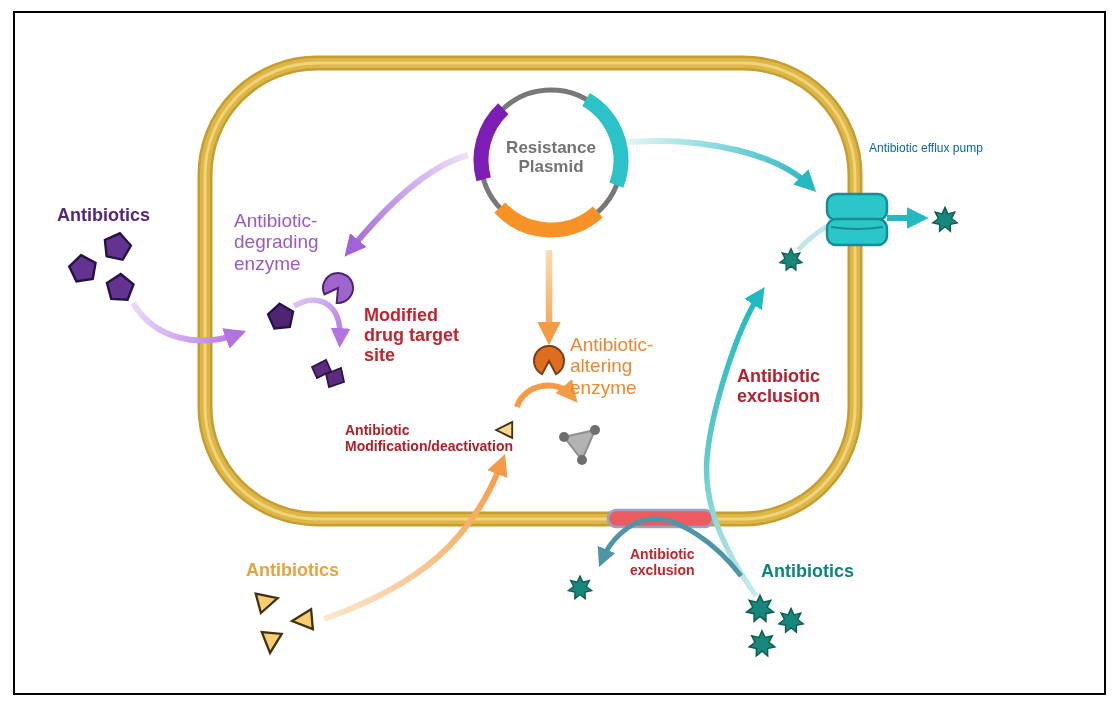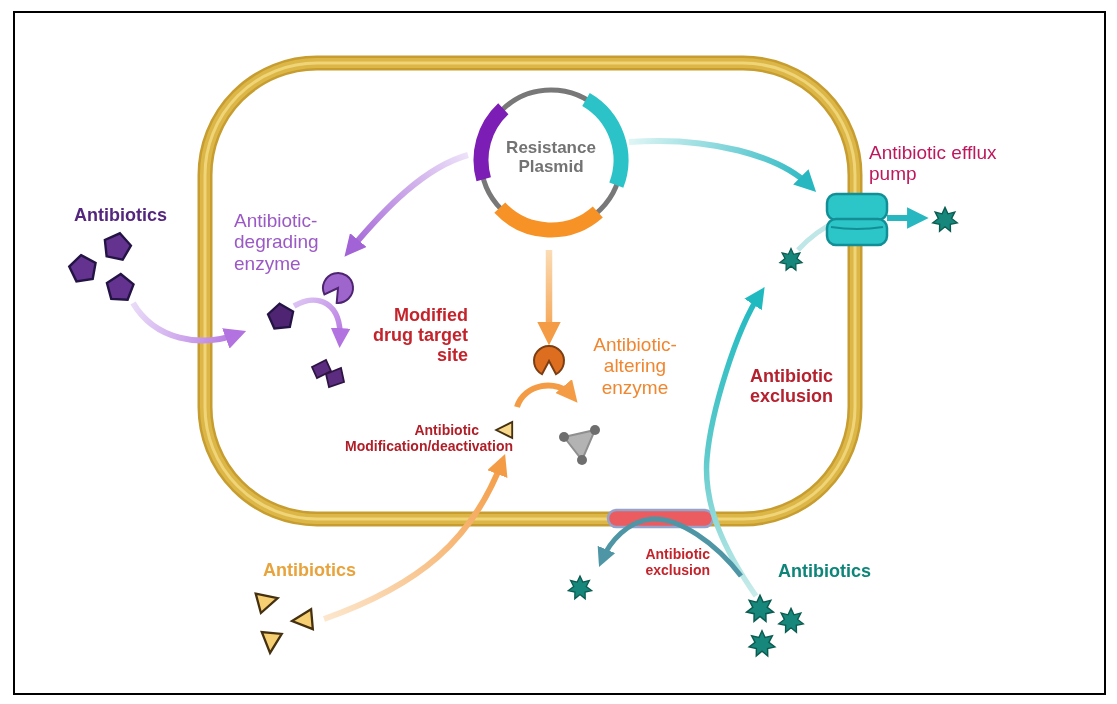--- a/index.html
+++ b/index.html
@@ -2,28 +2,28 @@
 <html><head>
 <meta charset="utf-8">
 <style>
   html,body{margin:0;padding:0;background:#ffffff;}
   #stage{position:relative;width:1117px;height:704px;background:#ffffff;
          font-family:"Liberation Sans","DejaVu Sans",sans-serif;overflow:hidden;}
   #frame{position:absolute;left:13px;top:11px;width:1089px;height:680px;
          border:2px solid #000;background:#fff;}
   svg{position:absolute;left:0;top:0;}
   .lbl{position:absolute;line-height:1.12;white-space:normal;}
-  .b{font-weight:bold;text-align:right;}
+  .b{font-weight:bold;}
   .lbl-antibiotics-purple{left:57px;top:205px;width:110px;font-size:18px;color:#54267E;}
   .lbl-degrading{left:234px;top:210px;width:108px;font-size:19px;color:#9B59C6;}
   .lbl-modified{left:364px;top:305px;width:104px;font-size:18px;color:#C5232B;}
   .lbl-modification{left:345px;top:423px;width:134px;font-size:14px;color:#B01E28;}
-  .lbl-altering{left:583px;top:334px;width:104px;font-size:19px;color:#F0862F;text-align:center;}
+  .lbl-altering{left:570px;top:334px;width:104px;font-size:19px;color:#F0862F;}
   .lbl-antibiotics-gold{left:246px;top:560px;width:110px;font-size:18px;color:#E8A33C;}
-  .lbl-efflux{left:869px;top:142px;width:128px;font-size:19px;color:#be185d;}
+  .lbl-efflux{left:869px;top:142px;width:128px;font-size:12px;color:#0369a1;}
   .lbl-exclusion-main{left:737px;top:366px;width:96px;font-size:18px;color:#B5212E;}
   .lbl-exclusion-small{left:630px;top:547px;width:80px;font-size:14px;color:#C5232B;}
   .lbl-antibiotics-teal{left:761px;top:561px;width:110px;font-size:18px;color:#0D8579;}
   .lbl-plasmid{left:496px;top:138px;width:110px;font-size:17px;color:#737373;text-align:center;}
 </style>
 </head>
 <body>
 
 <div id="stage">
   <div id="frame"></div>

